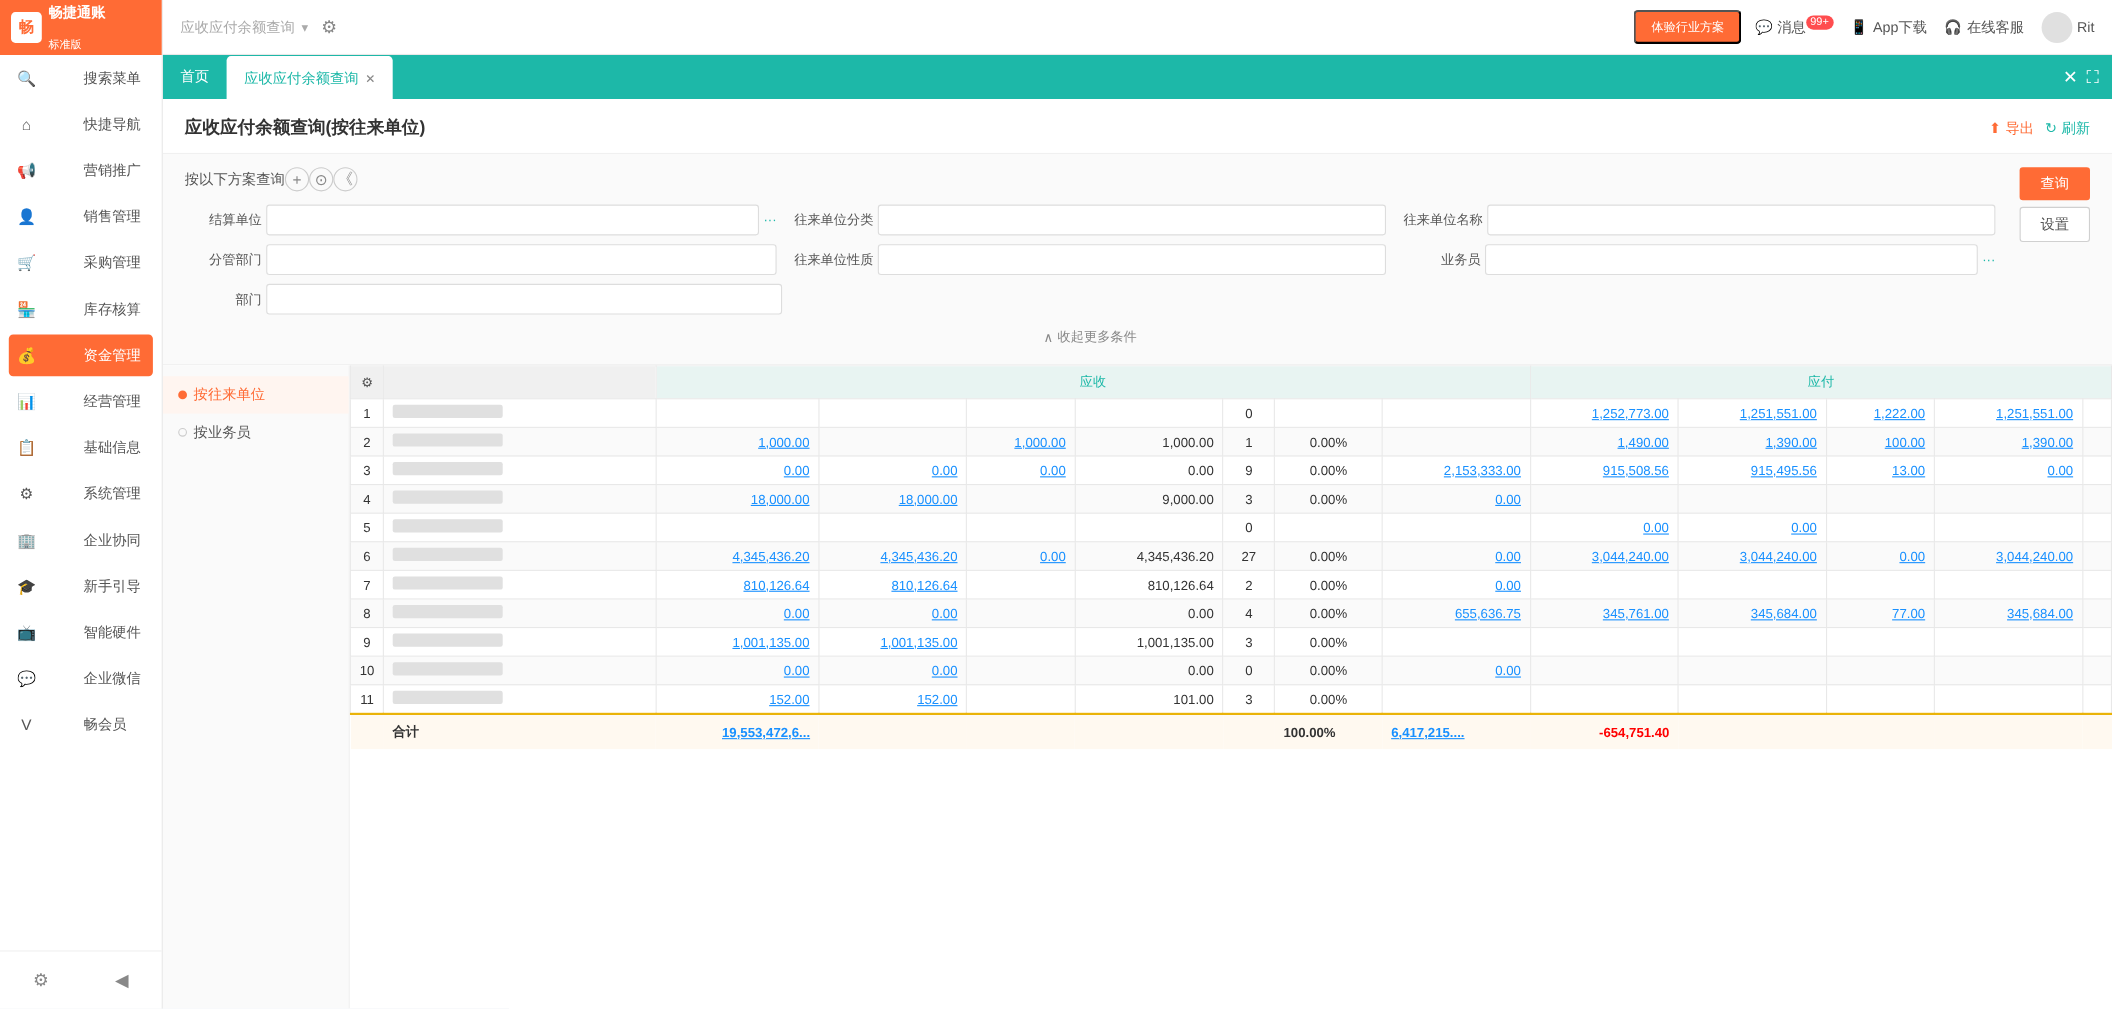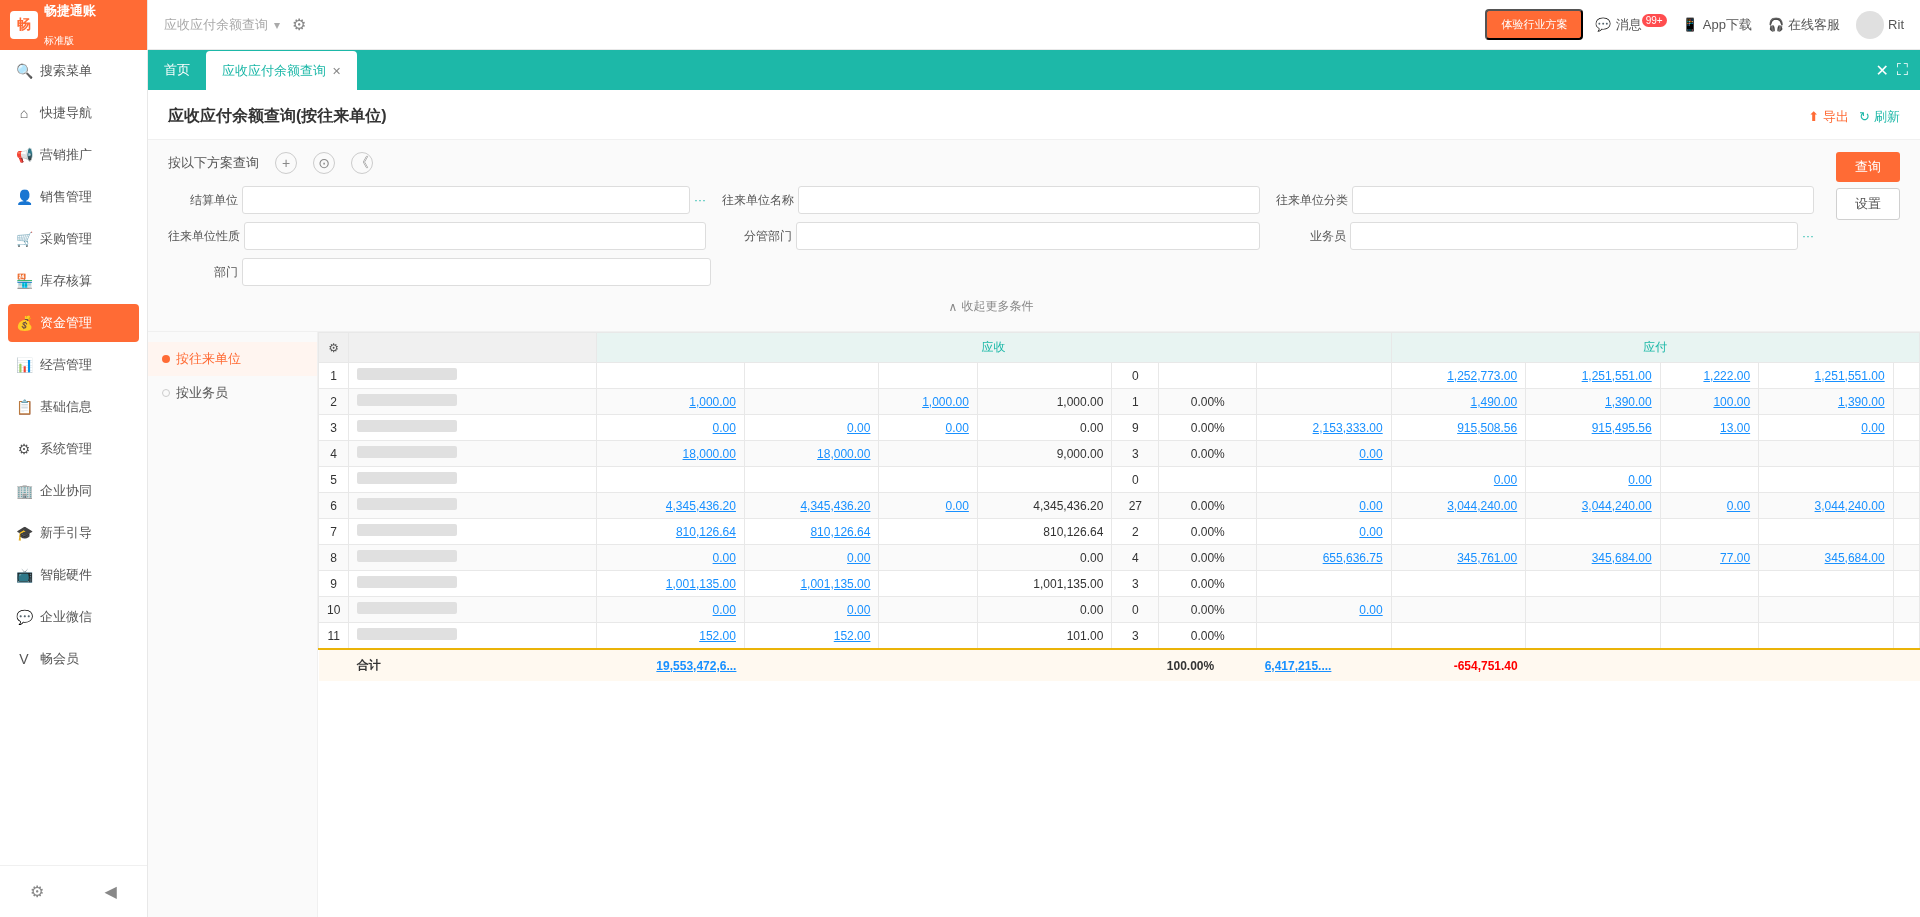--- a/index.html
+++ b/index.html
@@ -7,21 +7,21 @@
 
     
     .sidebar { width: 148px; background: #fff; display: flex; flex-direction: column; border-right: 1px solid #e8e8e8; flex-shrink: 0; }
     .sidebar-logo { height: 50px; background: #ff6b35; display: flex; align-items: center; padding: 0 10px; gap: 6px; }
     .sidebar-logo-icon { width: 28px; height: 28px; background: #fff; border-radius: 4px; display: flex; align-items: center; justify-content: center; color: #ff6b35; font-weight: bold; font-size: 14px; }
     .sidebar-logo-text { color: #fff; font-size: 13px; font-weight: bold; }
     .sidebar-logo-badge { color: #fff; font-size: 10px; margin-top: 14px; }
     .sidebar-item { display: flex; align-items: center; gap: 8px; padding: 12px 16px; cursor: pointer; color: #555; }
     .sidebar-item.active { background: #ff6b35; color: #fff; border-radius: 4px; margin: 2px 8px; padding: 10px 8px; }
     .sidebar-item .icon { font-size: 14px; width: 16px; text-align: center; }
-    .sidebar-item .label { font-size: 13px; }
+    .sidebar-item .label { font-size: 13px; margin-left: 36px; }
     .sidebar-bottom { margin-top: auto; border-top: 1px solid #f0f0f0; padding: 8px 0; display: flex; align-items: center; justify-content: space-around; }
     .sidebar-bottom-btn { padding: 8px; cursor: pointer; color: #888; font-size: 16px; }
 
     
     .main { flex: 1; display: flex; flex-direction: column; overflow: hidden; }
 
     
     .topbar { height: 50px; background: #fff; display: flex; align-items: center; padding: 0 16px; gap: 12px; border-bottom: 1px solid #e8e8e8; flex-shrink: 0; }
     .topbar-breadcrumb { display: flex; align-items: center; gap: 6px; color: #888; font-size: 12px; }
     .topbar-spacer { flex: 1; }
@@ -223,56 +223,56 @@
           <span>↻</span>
           <span>刷新</span>
         </div>
       </div>
     </div>
 
     <div class="filter-area">
       <div style="display:flex;align-items:flex-start;gap:12px;">
 
         <div style="display:flex;flex-direction:column;gap:8px;flex:1;">
-          <div style="display:flex;align-items:center;gap:16px;margin-bottom:4px;">
+          <div style="display:flex;align-items:center;gap:0;margin-bottom:4px;">
             <span class="filter-label">按以下方案查询</span>
             <div class="filter-add-btn">+</div>
             <div class="filter-add-btn">⊙</div>
             <div class="filter-add-btn">《</div>
           </div>
 
           <div style="display:flex;align-items:flex-end;gap:16px;">
             <div style="display:flex;align-items:center;gap:4px;flex:1;">
               <span class="fg-label">结算单位</span>
               <div style="flex:1;position:relative;display:flex;align-items:center;">
                 <input class="fg-input" style="flex: 1 1 0%;">
                 <span style="color:#1db8a8;margin-left:4px;cursor:pointer;">···</span>
               </div>
             </div>
             <div style="display:flex;align-items:center;gap:4px;flex:1;">
-              <span class="fg-label">往来单位名称</span>
-              <input class="fg-input" style="flex: 1 1 0%;">
-            </div>
-            <div style="display:flex;align-items:center;gap:4px;flex:1;">
               <span class="fg-label">往来单位分类</span>
               <div style="flex:1;position:relative;">
                 <select class="fg-select" style="width:100%;"></select>
               </div>
             </div>
+            <div style="display:flex;align-items:center;gap:4px;flex:1;">
+              <span class="fg-label">往来单位名称</span>
+              <input class="fg-input" style="flex: 1 1 0%;">
+            </div>
           </div>
 
           <div style="display:flex;align-items:center;gap:16px;">
             <div style="display:flex;align-items:center;gap:4px;flex:1;">
-              <span class="fg-label">往来单位性质</span>
+              <span class="fg-label">分管部门</span>
               <div style="flex:1;position:relative;">
                 <select class="fg-select" style="width:100%;"></select>
               </div>
             </div>
             <div style="display:flex;align-items:center;gap:4px;flex:1;">
-              <span class="fg-label">分管部门</span>
+              <span class="fg-label">往来单位性质</span>
               <div style="flex:1;position:relative;">
                 <select class="fg-select" style="width:100%;"></select>
               </div>
             </div>
             <div style="display:flex;align-items:center;gap:4px;flex:1;">
               <span class="fg-label">业务员</span>
               <div style="flex:1;position:relative;display:flex;align-items:center;">
                 <input class="fg-input" style="flex: 1 1 0%;">
                 <span style="color:#1db8a8;margin-left:4px;cursor:pointer;">···</span>
               </div>

